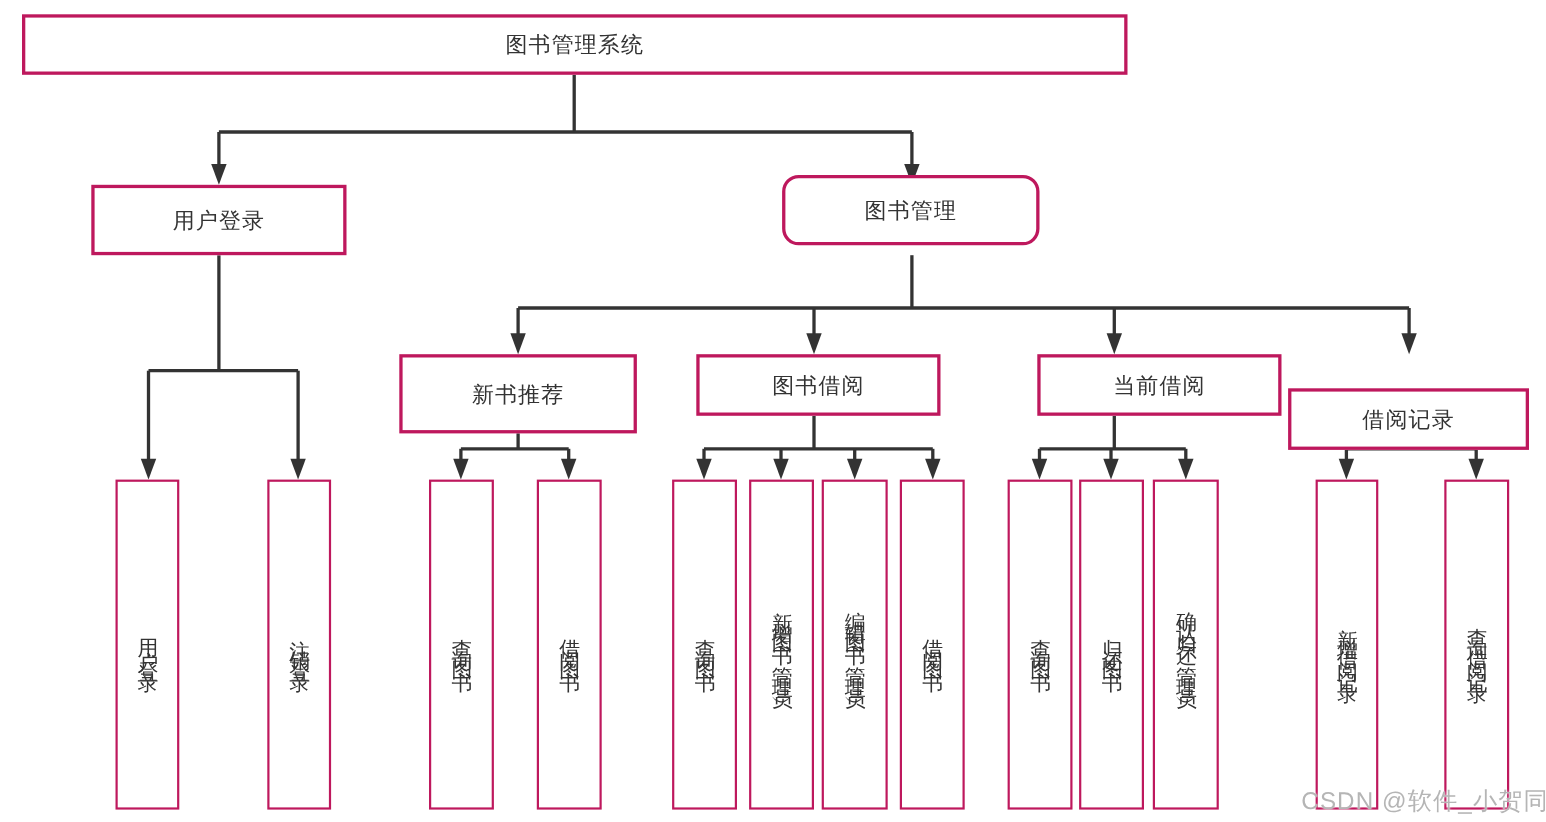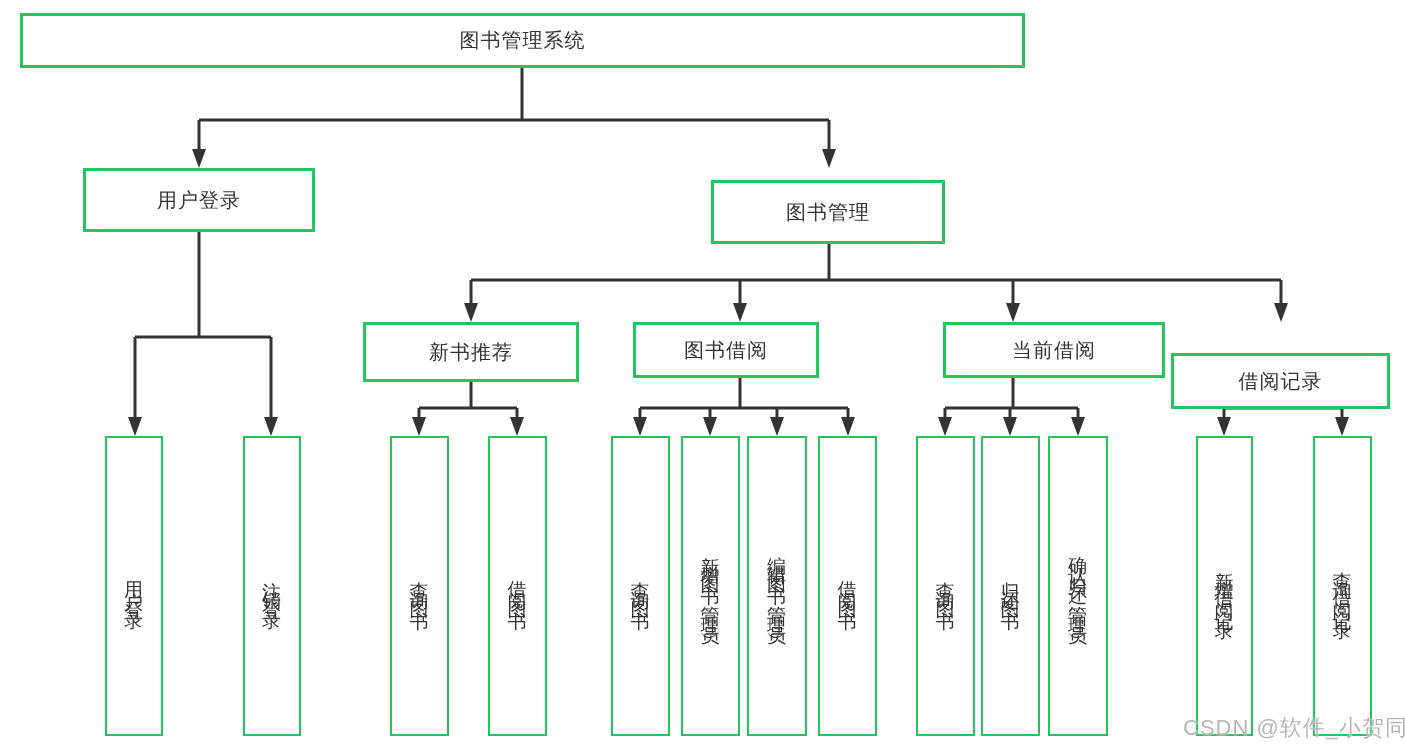--- a/index.html
+++ b/index.html
@@ -18,21 +18,21 @@
   #connectors {
     position: absolute;
     left: 0;
     top: 0;
     pointer-events: none;
   }
   .node {
     position: absolute;
     box-sizing: border-box;
     background: #ffffff;
-    border: 3px solid #22c55e;
+    border: 3px solid #be185d;
     color: #333333;
     display: flex;
     align-items: center;
     justify-content: center;
     text-align: center;
   }
   .node.h {
     font-size: 20px;
     letter-spacing: 1px;
     white-space: nowrap;
@@ -117,27 +117,27 @@
       <polygon points="1224,436 1217,417 1231,417" fill="#333333"></polygon>
       <polygon points="1342,436 1335,417 1349,417" fill="#333333"></polygon>
     </svg>
   <div id="nodes">
       <div class="node h" style="left: 20px; top: 13px; width: 1005px; height: 55px;">
         <span class="htext">图书管理系统</span>
       </div>
       <div class="node h" style="left: 83px; top: 168px; width: 232px; height: 64px;">
         <span class="htext">用户登录</span>
       </div>
-      <div class="node h" style="left: 711px; top: 180px; width: 234px; height: 64px;">
+      <div class="node h" style="left: 711px; top: 159px; width: 234px; height: 64px; border-radius: 15px;">
         <span class="htext">图书管理</span>
       </div>
-      <div class="node h" style="left: 363px; top: 322px; width: 216px; height: 60px;">
+      <div class="node h" style="left: 363px; top: 322px; width: 216px; height: 72px;">
         <span class="htext">新书推荐</span>
       </div>
-      <div class="node h" style="left: 633px; top: 322px; width: 186px; height: 56px; font-family: Liberation Serif, serif;">
+      <div class="node h" style="left: 633px; top: 322px; width: 222px; height: 56px; font-family: Liberation Serif, serif;">
         <span class="htext">图书借阅</span>
       </div>
       <div class="node h" style="left: 943px; top: 322px; width: 222px; height: 56px;">
         <span class="htext">当前借阅</span>
       </div>
       <div class="node h" style="left: 1171px; top: 322px; width: 219px; height: 56px; margin-top: 31px;">
         <span class="htext">借阅记录</span>
       </div>
       <div class="node v" style="left: 105px; top: 436px; width: 58px; height: 300px;">
         <span class="vtext">用户登录</span>

